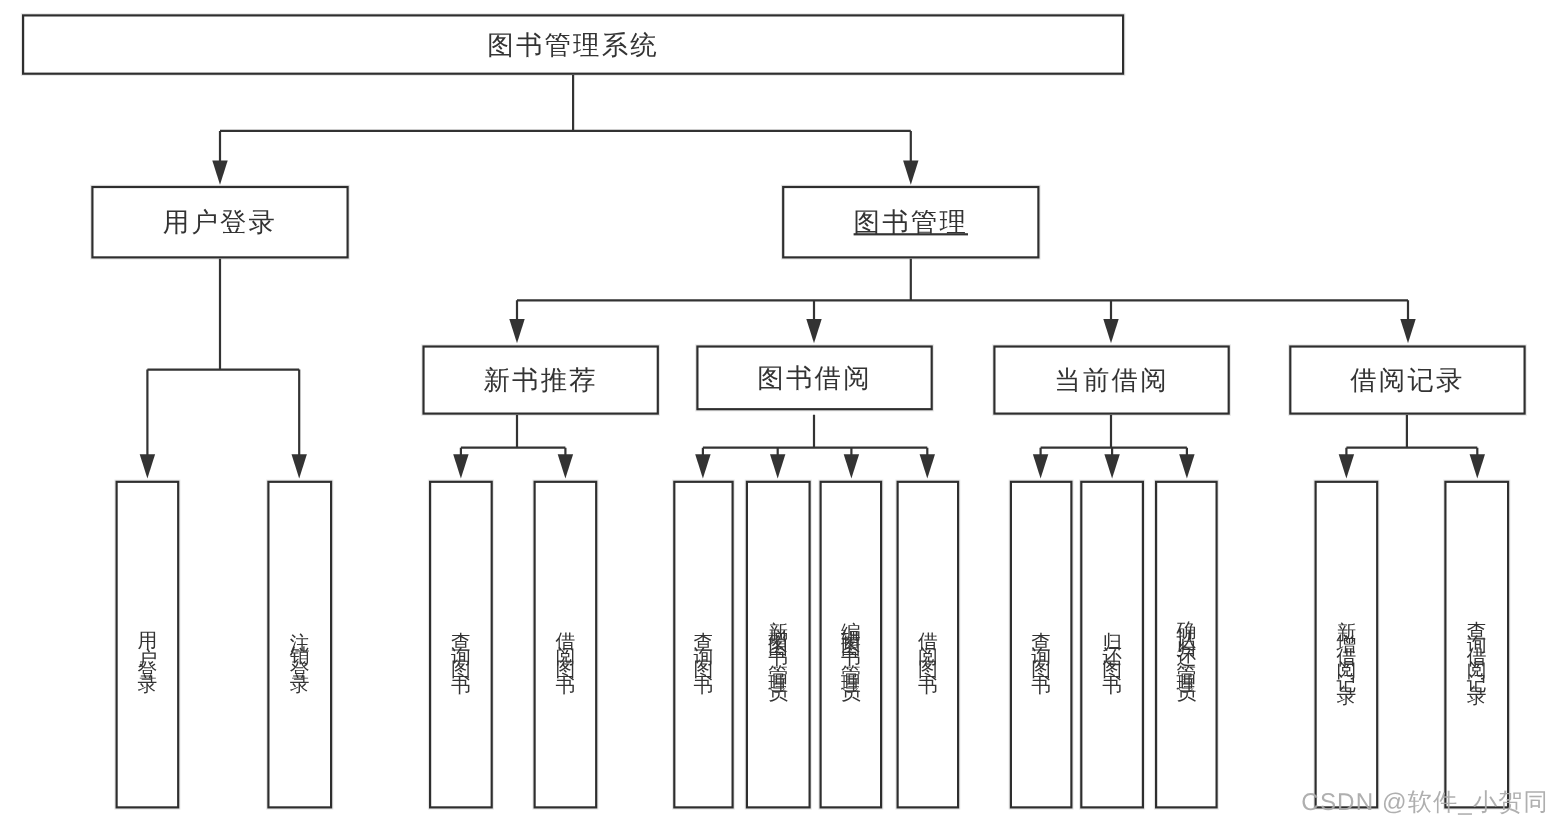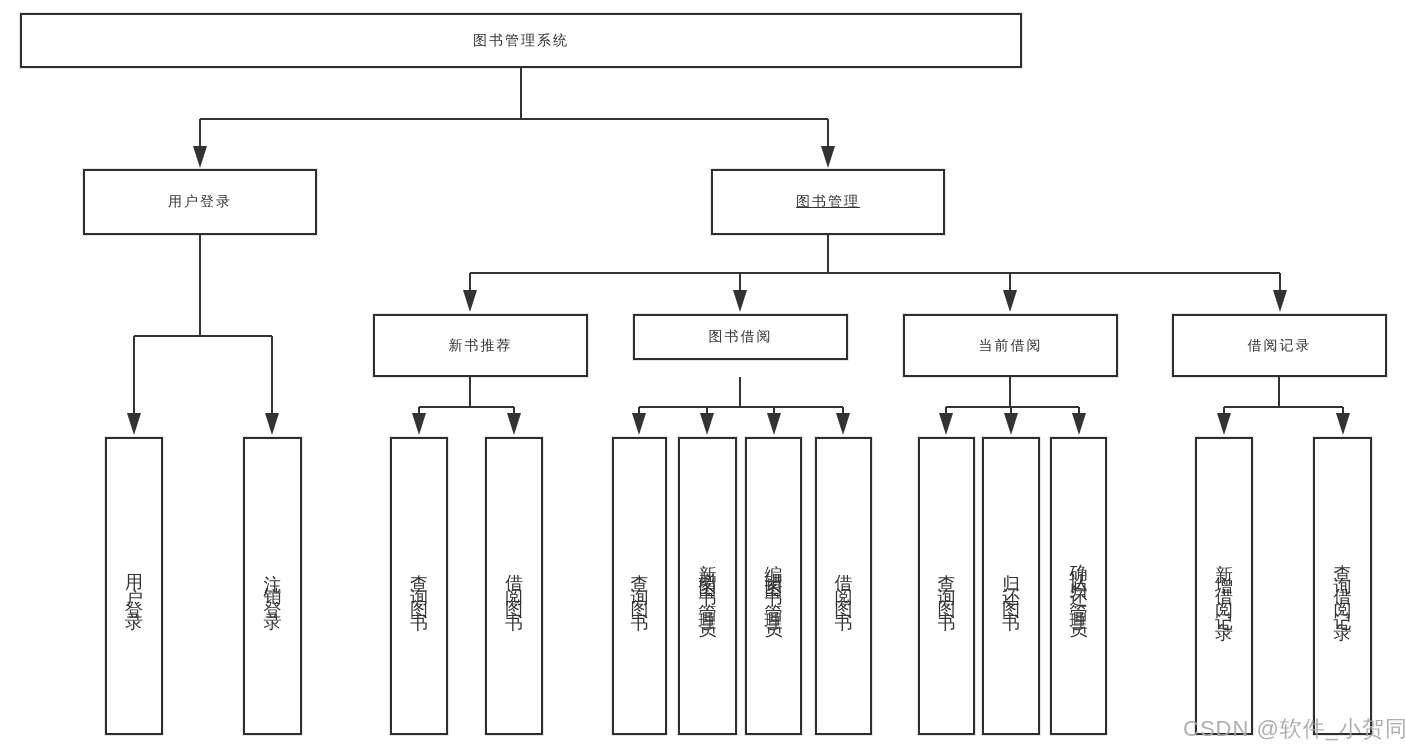--- a/index.html
+++ b/index.html
@@ -8,21 +8,21 @@
     font-family:"Liberation Sans","DejaVu Sans",sans-serif;color:#333333;
   }
   .wires{position:absolute;left:0;top:0;width:1405px;height:747px;}
   .wires path{stroke:#333333;stroke-width:2;fill:none;}
   .wires polygon{fill:#333333;stroke:none;}
   .node{
     position:absolute;box-sizing:border-box;background:#ffffff;
     border:2px solid #2e2e2e;display:flex;align-items:center;justify-content:center;
     box-shadow:0 0 0 1px rgba(46,46,46,0.12);
   }
-  .node.h span{font-size:14px;letter-spacing:2px;white-space:nowrap;}
+  .node.h span{font-size:24px;letter-spacing:2px;white-space:nowrap;}
   .node.vert span{
     writing-mode:vertical-rl;text-orientation:mixed;
     font-size:18px;line-height:1;white-space:nowrap;
   }
   .node.v4  span{letter-spacing:13px;}
   .node.v6  span{letter-spacing:12px;}
   .node.v10 span{letter-spacing:8px;}
   .watermark{
     position:absolute;left:1183px;top:714px;z-index:5;
     font-size:22px;letter-spacing:1px;color:#a9a9a9;opacity:0.92;white-space:nowrap;
@@ -80,24 +80,24 @@
     <span>图书管理系统</span>
   </div>
 
   <div class="node h" style="left:83px;top:169px;width:234px;height:66px;">
     <span>用户登录</span>
   </div>
   <div class="node h" style="left:711px;top:169px;width:234px;height:66px;text-decoration:underline;">
     <span>图书管理</span>
   </div>
 
-  <div class="node h" style="left:373px;top:314px;width:215px;height:63px;text-align:center;">
+  <div class="node h" style="left:384px;top:314px;width:215px;height:63px;text-align:center;">
     <span>新书推荐</span>
   </div>
-  <div class="node h" style="left:633px;top:314px;width:215px;height:46px;">
+  <div class="node h" style="left:633px;top:314px;width:215px;height:59px;">
     <span>图书借阅</span>
   </div>
   <div class="node h" style="left:1172px;top:314px;width:215px;height:63px;">
     <span>借阅记录</span>
   </div>
   <div class="node h" style="left:903px;top:314px;width:215px;height:63px;">
     <span>当前借阅</span>
   </div>
 
   <div class="node vert v4" style="left:105px;top:437px;width:58px;height:298px;">

